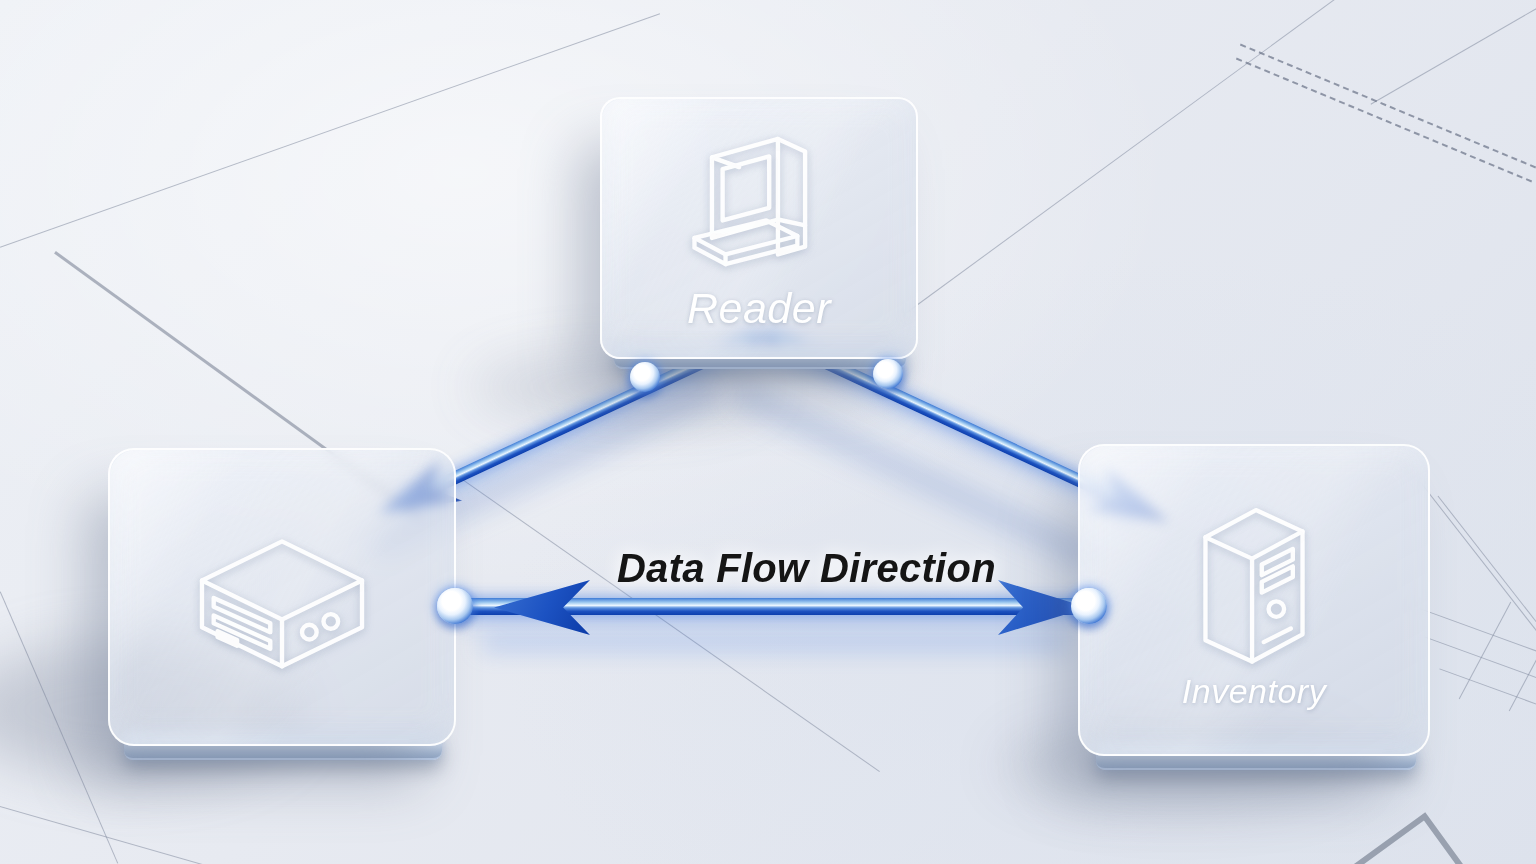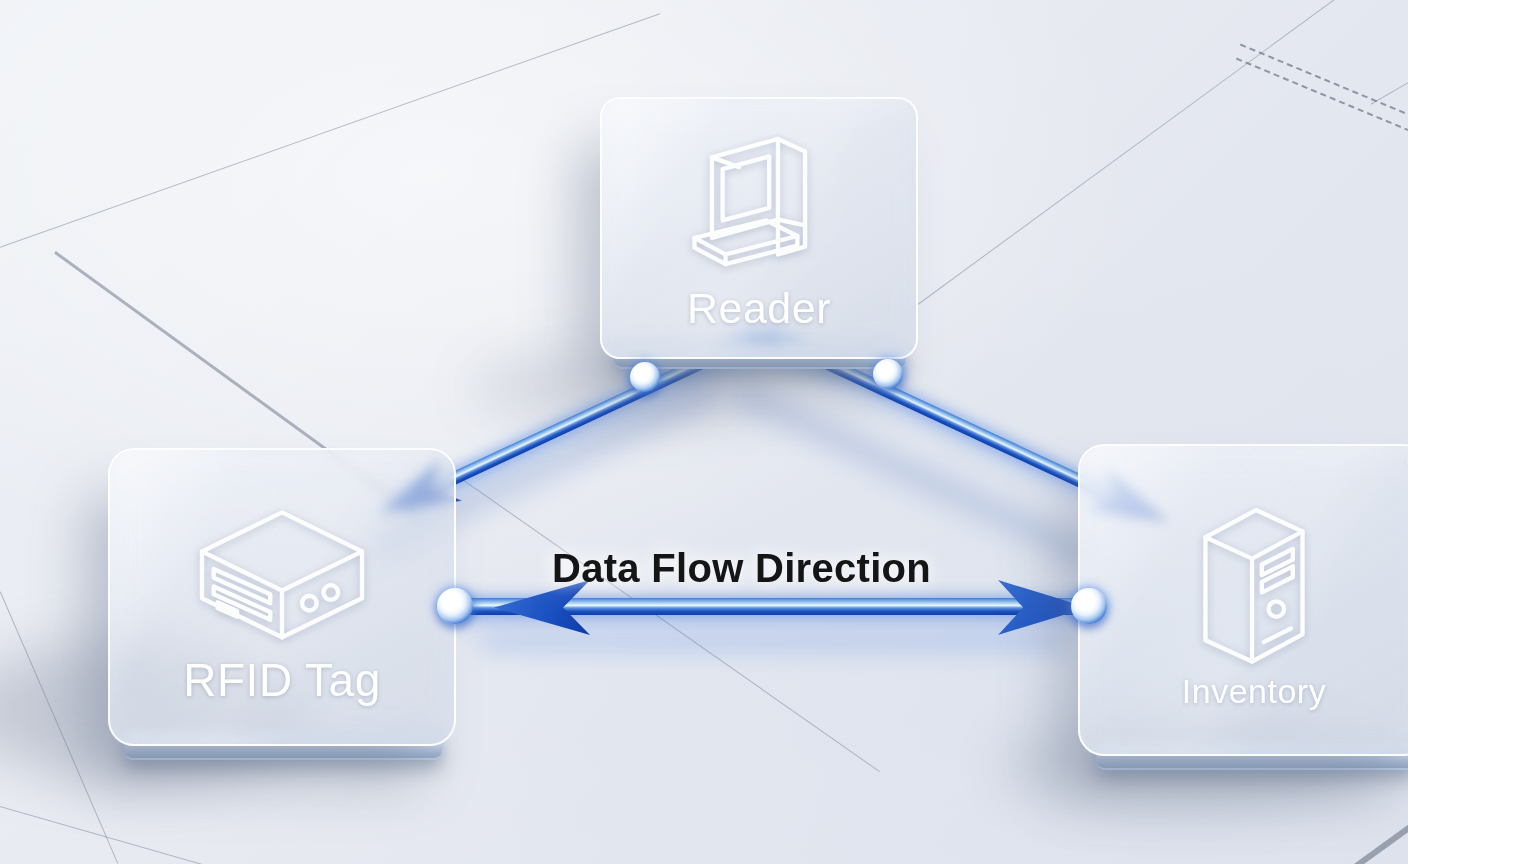--- a/index.html
+++ b/index.html
@@ -4,26 +4,27 @@
 <style>
   * { margin: 0; padding: 0; box-sizing: border-box; }
   html, body { width: 1536px; height: 864px; }
   body {
     font-family: "Liberation Sans", sans-serif;
     overflow: hidden;
     position: relative;
   }
   #stage {
     position: absolute; inset: 0;
-    width: 1408px; height: 864px;
+    width: 1536px; height: 864px;
     background:
       radial-gradient(1200px 700px at 30% 20%, rgba(255,255,255,.55), rgba(255,255,255,0) 60%),
       radial-gradient(1000px 600px at 75% 75%, rgba(221,227,238,.8), rgba(221,227,238,0) 65%),
       linear-gradient(135deg, #eef1f6 0%, #e7eaf1 45%, #dde2ec 100%);
     overflow: hidden;
+    font-style: italic;
   }
 
   
   .bg-line {
     position: absolute; height: 0;
     border-top: 1.6px solid rgba(130,139,158,.55);
     z-index: 1;
   }
   .bg-line.thick { border-top-width: 3px; border-top-color: rgba(125,134,152,.6); }
   .bg-line.dashed { border-top-style: dashed; border-top-width: 2.4px; border-top-color: rgba(96,105,126,.65); }
@@ -116,22 +117,22 @@
   #rfid-card .card-label { font-size: 46px; margin-top: 4px; }
   #ims-card { left: 1078px; top: 444px; width: 352px; height: 312px; border-radius: 26px; }
   #ims-card .card-label { font-size: 34px; line-height: 39px; margin-top: 4px; }
 
   #reader-base { left: 614px; top: 345px; width: 292px; height: 24px; }
   #rfid-base   { left: 124px; top: 733px; width: 318px; height: 27px; }
   #ims-base    { left: 1096px; top: 743px; width: 320px; height: 27px; }
 
   
   #flow-label {
-    position: absolute; left: 552px; top: 546px; width: 460px;
-    text-align: left; z-index: 5;
+    position: absolute; left: 536px; top: 546px; width: 460px;
+    text-align: right; z-index: 5;
     font-size: 40px; font-weight: 700; color: #151515; letter-spacing: .3px;
     text-shadow: 0 0 14px rgba(255,255,255,.9), 0 0 26px rgba(255,255,255,.7);
   }
 
   svg { display: block; }
 </style>
 </head>
 <body>
 
 <div id="stage">
@@ -197,21 +198,20 @@
         <path d="M18 66 L100 26 L182 66 L100 106 Z"></path>
         <path d="M18 66 L18 114 L100 154 L100 106"></path>
         <path d="M182 66 L182 114 L100 154"></path>
         <path d="M30 84 L88 110 L88 119 L30 93 Z"></path>
         <path d="M30 102 L88 128 L88 136 L30 110 Z"></path>
         <path d="M34 118 L54 127 L54 133 L34 124 Z"></path>
         <circle cx="128" cy="119" r="7.5"></circle>
         <circle cx="150" cy="108" r="7.5"></circle>
       </svg>
     </div>
-    <div class="card-label">RFID Tag</div>
   </div>
 
   <div class="glass-card" id="ims-card">
     <div class="card-icon">
       <svg width="132" height="178" viewBox="0 0 136 182" fill="none" stroke="#ffffff" stroke-width="4.5" stroke-linejoin="round" stroke-linecap="round" opacity="0.95">
         <path d="M18 48 L70 20 L118 42 L118 148 L66 176 L18 154 Z"></path>
         <path d="M18 48 L66 70 L66 176"></path>
         <path d="M66 70 L118 42"></path>
         <path d="M76 76 L108 60 L108 71 L76 87 Z"></path>
         <path d="M76 94 L108 78 L108 89 L76 105 Z"></path>

